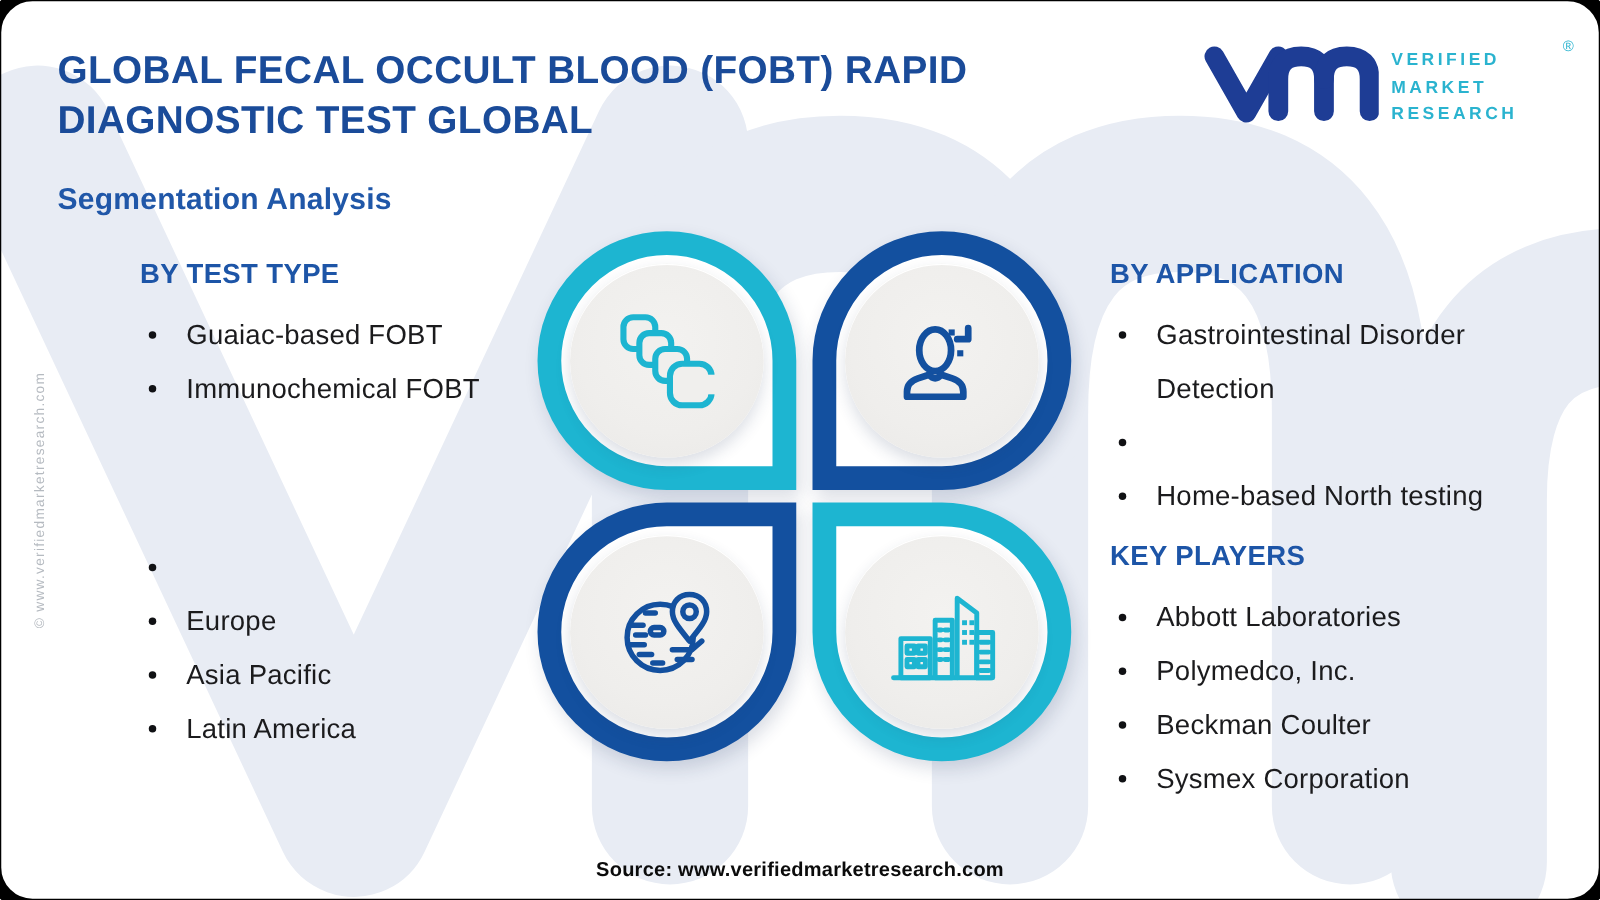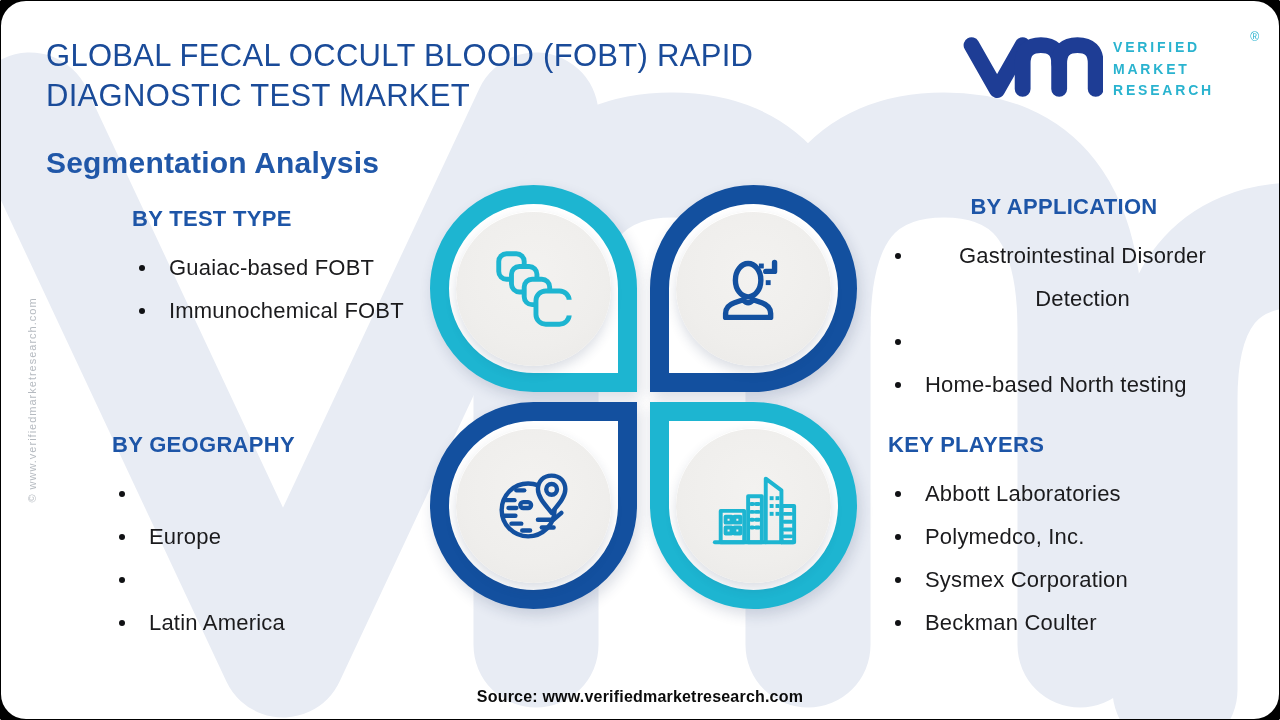--- a/index.html
+++ b/index.html
@@ -10,40 +10,40 @@
   
   .watermark{position:absolute;inset:0;z-index:0;}
   
   .corner-frame{
     position:absolute;left:-10px;top:-10px;right:-10px;bottom:-10px;
     border:11px solid #000;border-radius:36px;z-index:60;pointer-events:none;
   }
   
   .title{
     position:absolute;left:46px;top:36px;width:820px;z-index:10;
-    font-size:31px;font-weight:400;color:#1a4b99;line-height:40px;letter-spacing:.3px;
+    font-size:31px;font-weight:700;color:#1a4b99;line-height:40px;letter-spacing:.3px;
   }
   .logo{position:absolute;left:963px;top:30px;width:292px;height:80px;z-index:10;display:flex;align-items:flex-start;}
   .logo-mono{flex:0 0 auto;margin-right:10px;}
   .logo-text{font-size:14px;font-weight:700;color:#2ab3cf;letter-spacing:2.8px;line-height:21.5px;padding-top:7px;}
   .logo-text span{display:block;}
   .logo-reg{position:absolute;right:-4px;top:0;font-size:12px;color:#2ab3cf;}
   .subtitle{
     position:absolute;left:46px;top:146px;z-index:10;
-    font-size:30px;font-weight:600;color:#2057a8;letter-spacing:.2px;
+    font-size:24px;font-weight:600;color:#2057a8;letter-spacing:.2px;
   }
   
   .seg{position:absolute;z-index:10;width:352px;}
   .seg h2{margin:0 0 14px 0;font-size:22px;font-weight:700;color:#1d55a7;letter-spacing:.3px;}
   .seg ul{margin:0;padding:0;list-style:none;}
   .seg li{display:flex;align-items:flex-start;min-height:43px;}
   .dot{flex:0 0 6px;width:6px;height:6px;border-radius:50%;background:#101114;margin:19px 24px 0 7px;}
   .bt{font-size:22px;line-height:43px;color:#1b1b1d;letter-spacing:.2px;max-width:320px;}
-  .pos-tt{left:112px;top:206px;margin-left:20px;}
-  .pos-ap{left:888px;top:194px;text-align:center;}
+  .pos-tt{left:112px;top:206px;}
+  .pos-ap{left:888px;top:206px;}
   .pos-ge{left:112px;top:432px;}
   .pos-kp{left:888px;top:432px;}
   
   .quad{
     position:absolute;width:207px;height:207px;background:#fff;box-sizing:border-box;
     z-index:5;box-shadow:3px 6px 14px rgba(25,45,90,.16);
   }
   .q-tl{left:430px;top:185px;border:19px solid #1db5d1;border-radius:50% 50% 0 50%;}
   .q-tr{left:650px;top:185px;border:19px solid #13509f;border-radius:50% 50% 50% 0;}
   .q-bl{left:430px;top:402px;border:19px solid #13509f;border-radius:50% 0 50% 50%;}
@@ -74,21 +74,21 @@
     <g fill="none" stroke="#e8ecf4" stroke-width="125" stroke-linecap="round" stroke-linejoin="round">
       <path d="M30 115 L283 655 L536 115"></path>
       <path d="M536 645 V330 Q536 155 672 155 Q808 155 808 330 V645"></path>
       <path d="M808 330 Q808 155 944 155 Q1080 155 1080 330 V645"></path>
       <path d="M1175 690 V400 Q1175 245 1300 245"></path>
     </g>
   </svg>
 
   <div class="title">
     <div>GLOBAL FECAL OCCULT BLOOD (FOBT) RAPID</div>
-    <div>DIAGNOSTIC TEST MARKET</div>
+    <div>DIAGNOSTIC TEST GLOBAL</div>
   </div>
 
   <div class="logo">
     <svg class="logo-mono" width="140" height="74" viewBox="0 0 230 100">
       <g fill="none" stroke="#1e3d95" stroke-width="26" stroke-linecap="round" stroke-linejoin="round">
         <path d="M14 14 L56 88 L98 14"></path>
         <path d="M98 86 V44 Q98 14 128 14 Q158 14 158 44 V86"></path>
         <path d="M158 44 Q158 14 188 14 Q218 14 218 44 V86"></path>
       </g>
     </svg>
@@ -127,31 +127,31 @@
           <span class="dot"></span>
         </li>
       <li>
           <span class="dot"></span>
           <span class="bt">Home-based North testing</span>
         </li>
     </ul>
   </section>
 
   <section class="seg pos-ge">
-    <h2>BY GEOGRAPHY</h2>
     <ul>
       <li>
           <span class="dot"></span>
         </li>
       <li>
           <span class="dot"></span>
           <span class="bt">Europe</span>
         </li>
       <li>
           <span class="dot"></span>
+          <span class="bt">Asia Pacific</span>
         </li>
       <li>
           <span class="dot"></span>
           <span class="bt">Latin America</span>
         </li>
     </ul>
   </section>
 
   <section class="seg pos-kp">
     <h2>KEY PLAYERS</h2>
@@ -159,25 +159,25 @@
       <li>
           <span class="dot"></span>
           <span class="bt">Abbott Laboratories</span>
         </li>
       <li>
           <span class="dot"></span>
           <span class="bt">Polymedco, Inc.</span>
         </li>
       <li>
           <span class="dot"></span>
+          <span class="bt">Beckman Coulter</span>
+        </li>
+      <li>
+          <span class="dot"></span>
           <span class="bt">Sysmex Corporation</span>
-        </li>
-      <li>
-          <span class="dot"></span>
-          <span class="bt">Beckman Coulter</span>
         </li>
     </ul>
   </section>
 
   <div class="quad q-tl">
     <div class="disc">
       <svg width="94" height="94" viewBox="0 0 96 96">
         <g fill="#f0efed" stroke="#1db5d1" stroke-width="5" stroke-linecap="round" stroke-linejoin="round">
           <rect x="12" y="12" width="26" height="26" rx="8"></rect>
           <rect x="25" y="25" width="26" height="26" rx="8"></rect>

